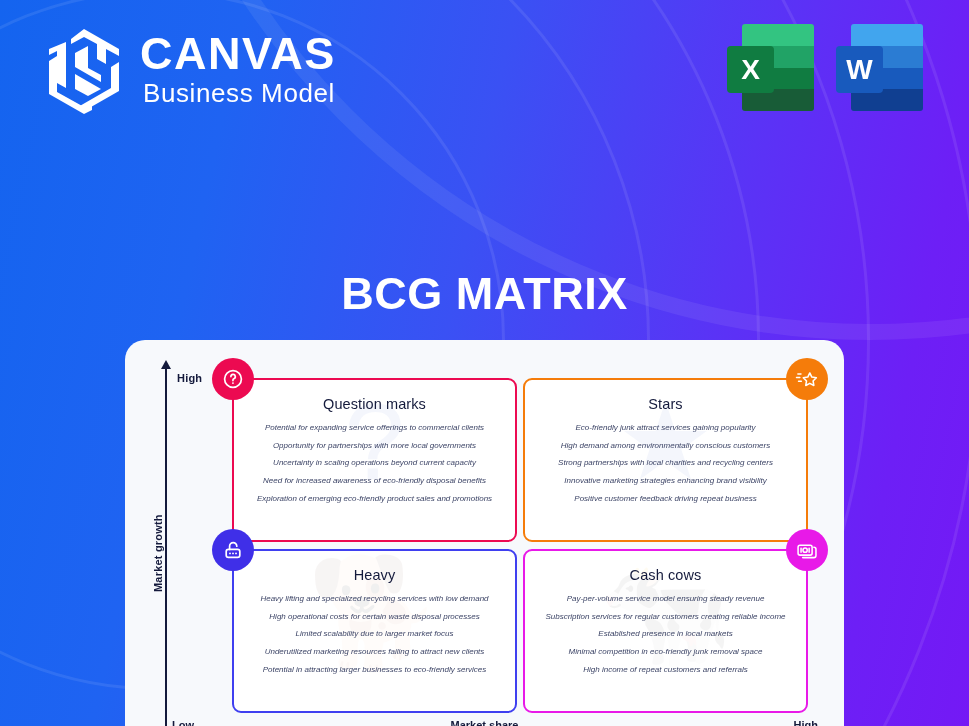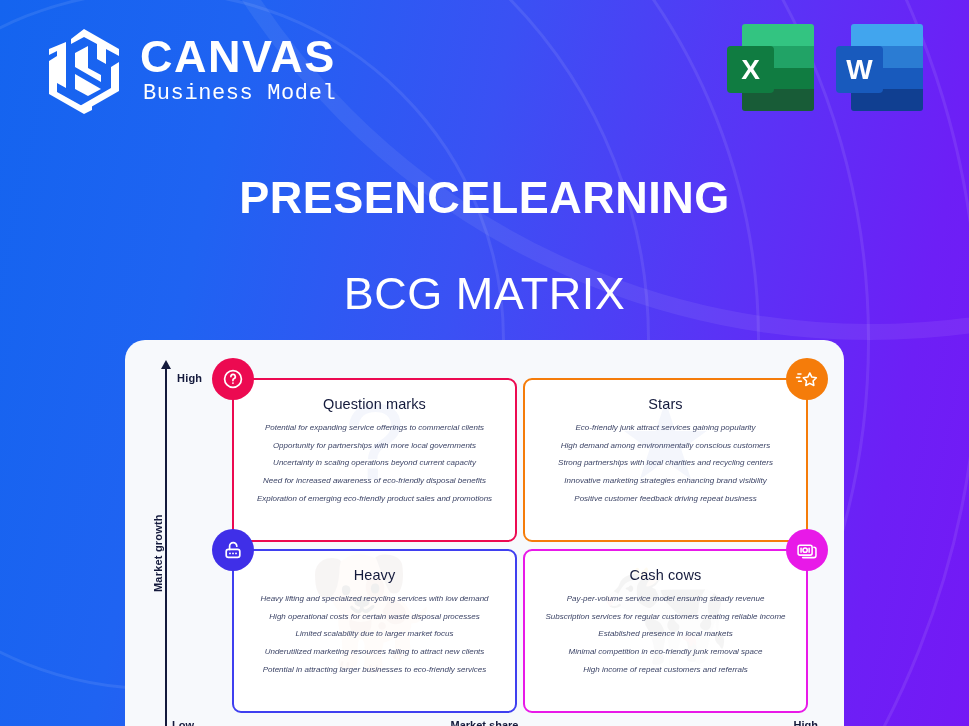--- a/index.html
+++ b/index.html
@@ -46,22 +46,22 @@
     position: absolute; left: 44px; top: 26px;
     display: flex; align-items: center; gap: 16px;
   }
   .logo-mark { width: 80px; height: 88px; flex: 0 0 auto; }
   .logo-text { padding-top: 2px; }
   .logo-title {
     color: #ffffff; font-size: 45px; font-weight: bold;
     letter-spacing: 1.5px; line-height: 1; text-transform: uppercase;
   }
   .logo-sub {
-    color: #ffffff; font-size: 22px; font-weight: normal;
-    letter-spacing: 0.6px; line-height: 1.35; padding-left: 3px; font-family: Liberation Mono, monospace;
+    color: #ffffff; font-size: 26px; font-weight: normal;
+    letter-spacing: 0.6px; line-height: 1.35; padding-left: 3px;
   }
 
   
   .office-icons {
     position: absolute; right: 46px; top: 24px;
     display: flex; gap: 22px; align-items: flex-start;
   }
   .office-icon { position: relative; width: 87px; height: 87px; }
   .oi-doc { position: absolute; right: 0; top: 0; width: 72px; height: 87px; border-radius: 3px; overflow: hidden; display: flex; flex-direction: column; }
   .oi-doc span { display: block; flex: 1; }
@@ -84,21 +84,21 @@
 
   
   .page-title {
     position: absolute; left: 0; right: 0; top: 172px;
     text-align: center; color: #ffffff;
     font-size: 45px; font-weight: bold; letter-spacing: 0.5px;
   }
   .page-subtitle {
     position: absolute; left: 0; right: 0; top: 268px;
     text-align: center; color: #ffffff;
-    font-size: 45px; font-weight: normal; letter-spacing: 0.5px;
+    font-size: 45px; font-weight: bold; letter-spacing: 0.5px;
   }
 
   
   .matrix-card {
     position: absolute; left: 125px; top: 340px;
     width: 719px; height: 420px;
     background: #f7f9fc;
     border-radius: 20px;
   }
 
@@ -225,21 +225,20 @@
       <span class="oi-doc wd-doc">
         <span></span>
           <span></span>
           <span></span>
           <span></span>
       </span>
       <span class="oi-badge wd-badge">W</span>
     </span>
   </div>
 
-  <div class="page-title">PRESENCELEARNING</div>
   <div class="page-subtitle">BCG MATRIX</div>
 
   <div class="matrix-card">
 
     <div class="axis-y"></div>
 
     <div class="lbl-high-y">High</div>
     <div class="lbl-growth">Market growth</div>
     <div class="lbl-low-x">Low</div>
     <div class="lbl-share">Market share</div>

